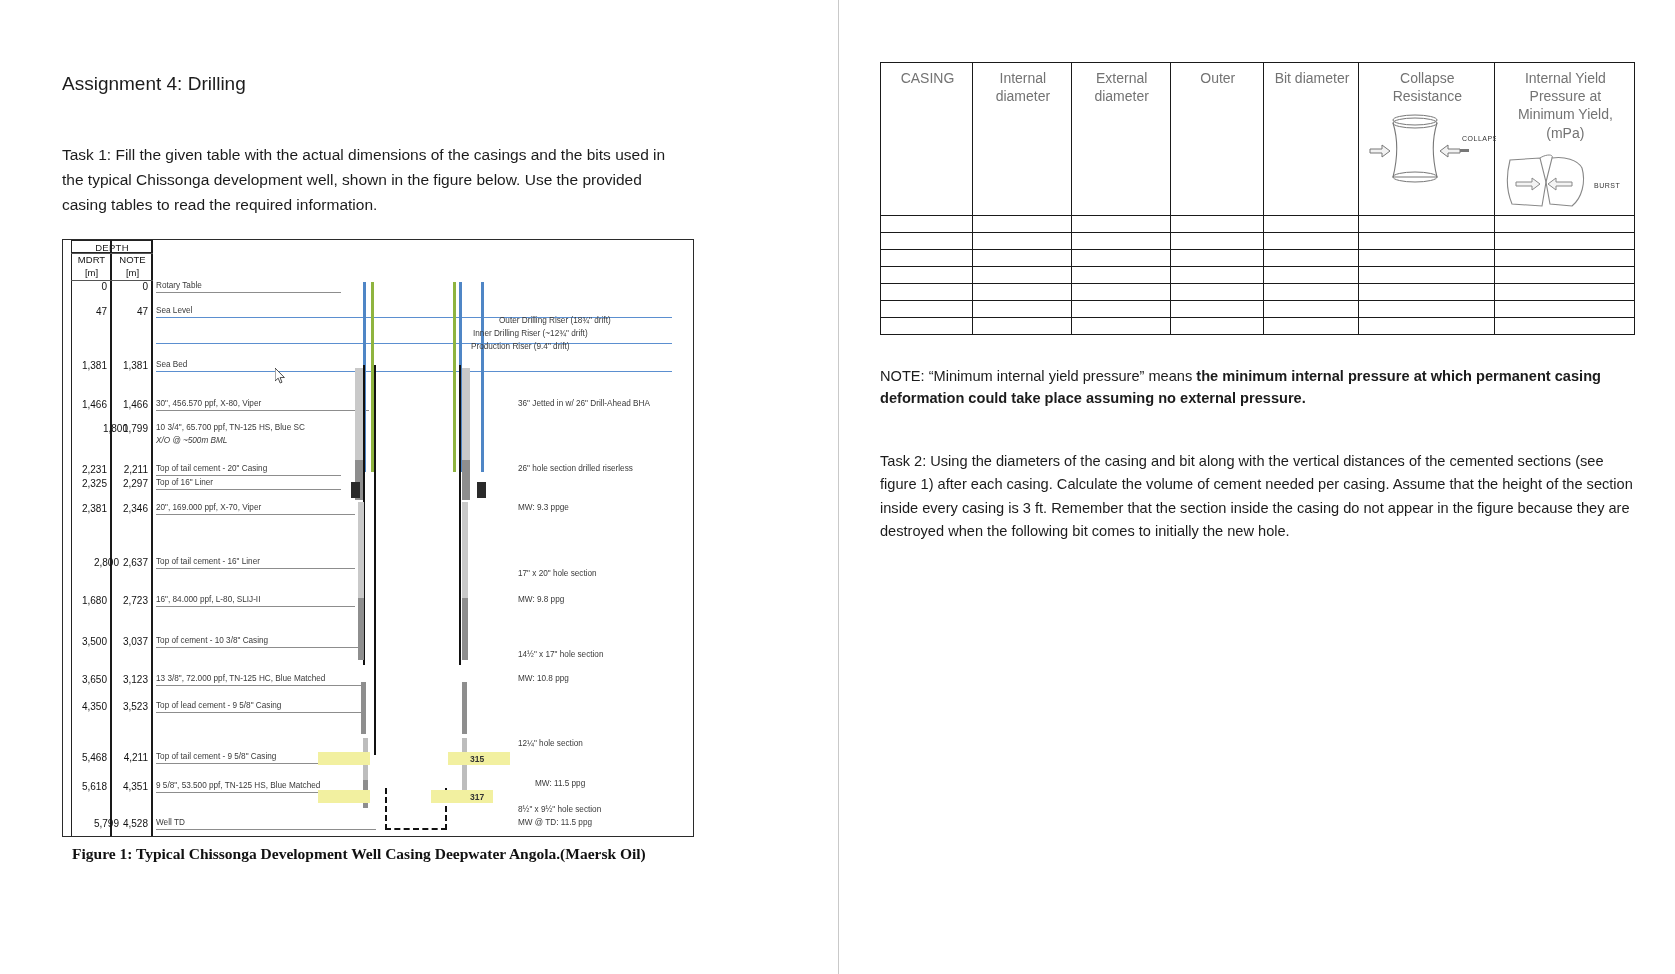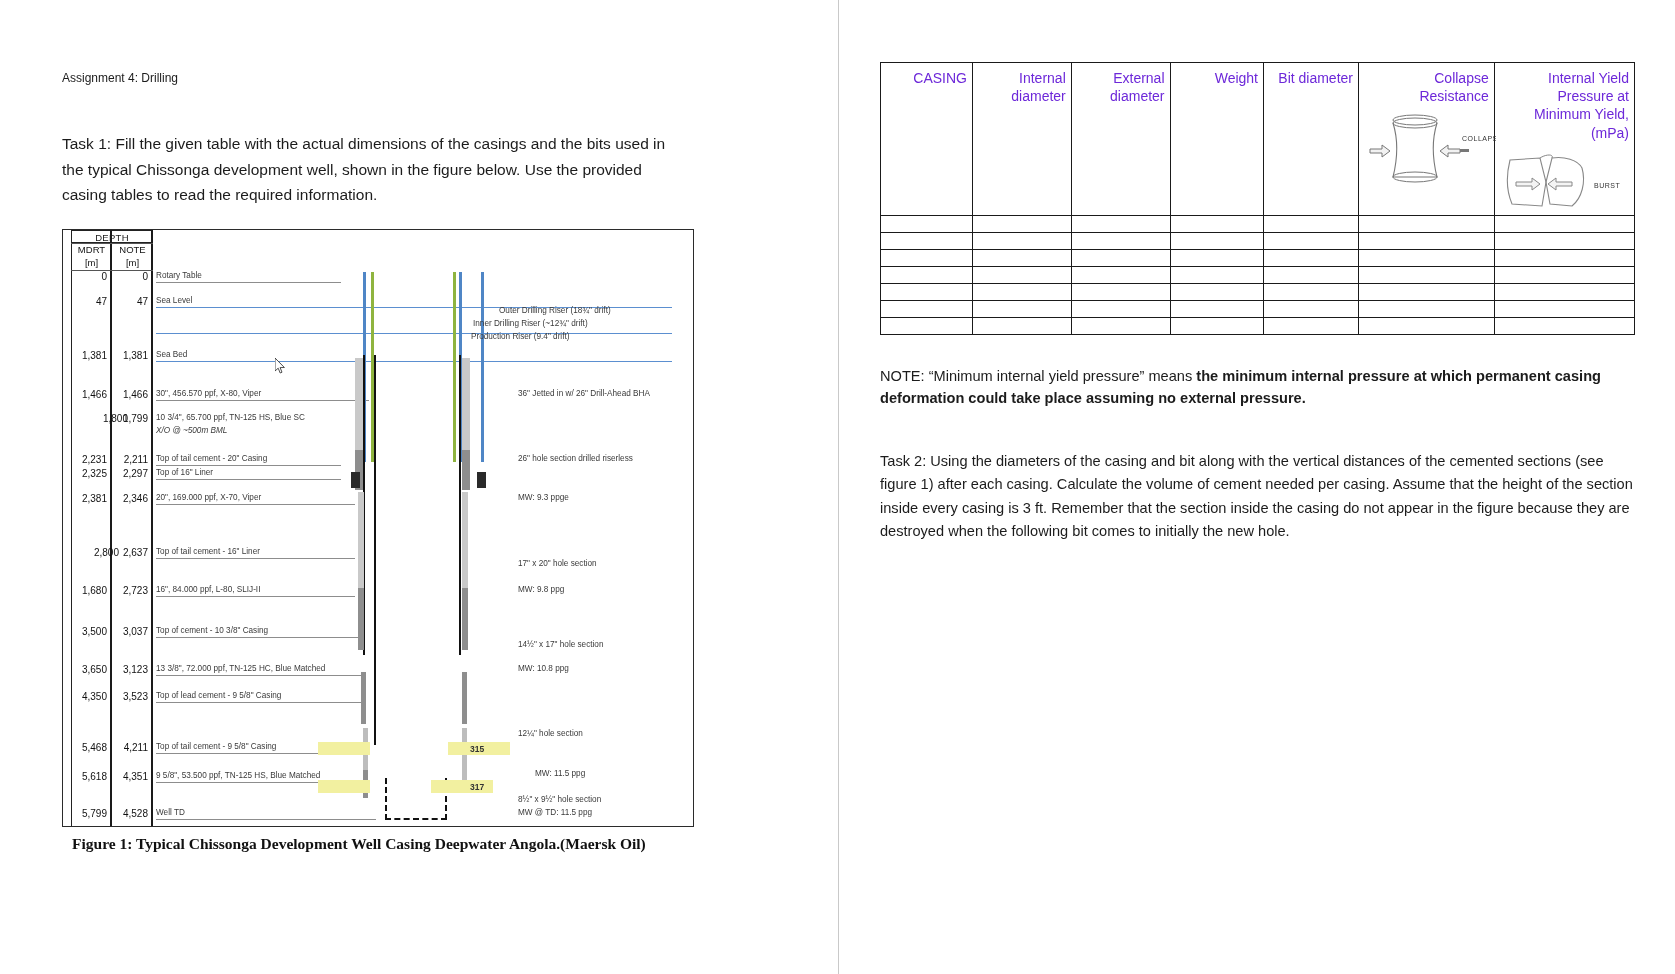--- a/index.html
+++ b/index.html
@@ -16,21 +16,21 @@
     position: absolute;
     left: 838px; top: 0; width: 1px; height: 974px;
     background: #c9c9c9;
   }
   
   .left-page {
     position: absolute; left: 0; top: 0; width: 838px; height: 974px;
     padding: 70px 60px 0 62px;
   }
   .doc-title {
-    font-size: 12px; line-height: 1.45; margin: 0 0 44px 0;
+    font-size: 19px; line-height: 1.45; margin: 0 0 44px 0;
     color: #1c1c1c;
   }
   .task-para {
     font-size: 15.5px; line-height: 1.62; margin: 0 0 22px 0;
     color: #1c1c1c; max-width: 620px;
   }
   
   .figure-wrap { position: relative; margin-top: 6px; }
   .figure-box {
     position: relative; width: 632px; height: 598px;
@@ -82,21 +82,21 @@
   .right-page {
     position:absolute; left:838px; top:0; width:837px; height:974px;
     padding: 62px 40px 0 42px;
   }
   table.casing-table {
     border-collapse: collapse; width: 100%; table-layout: fixed;
   }
   table.casing-table th, table.casing-table td {
     border: 1px solid #1a1a1a; vertical-align: top;
     padding: 6px 5px 3px 7px; font-weight: normal;
-    text-align: right; font-size: 14px; line-height:1.3; color:#6d28d9;
+    text-align: center; font-size: 14px; line-height:1.3; color:#737373;
   }
   table.casing-table th { height: 148px; }
   table.casing-table td.empty-row { height: 17px; padding:0; }
   .note-para {
     margin-top: 30px; font-size: 14.6px; line-height: 1.55; color:#1c1c1c;
   }
   .note-para b { font-weight: bold; }
   .task2-para {
     margin-top: 40px; font-size: 14.6px; line-height: 1.6; color:#1c1c1c;
   }
@@ -196,21 +196,21 @@
       <div class="dcell" style="left:8px;  top:512px; width:36px;">5,468</div>
       <div class="dcell" style="left:49px; top:512px; width:36px;">4,211</div>
       <div class="flabel" style="left:93px; top:512px;">Top of tail cement - 9 5/8" Casing</div>
       <div class="frule" style="left:93px; top:523px; width:207px;"></div>
 
       <div class="dcell" style="left:8px;  top:541px; width:36px;">5,618</div>
       <div class="dcell" style="left:49px; top:541px; width:36px;">4,351</div>
       <div class="flabel" style="left:93px; top:541px;">9 5/8", 53.500 ppf, TN-125 HS, Blue Matched</div>
       <div class="frule" style="left:93px; top:552px; width:212px;"></div>
 
-      <div class="dcell" style="left:8px;  top:578px; width:36px;">5,799</div>
+      <div class="dcell" style="left:8px;  top:578px; width:48px;">5,799</div>
       <div class="dcell" style="left:49px; top:578px; width:36px;">4,528</div>
       <div class="flabel" style="left:93px; top:578px;">Well TD</div>
       <div class="frule" style="left:93px; top:589px; width:220px;"></div>
 
       <div class="riser" style="left:300px; top:42px; height:190px;"></div>
       <div class="riser green" style="left:308px; top:42px; height:190px;"></div>
       <div class="riser" style="left:396px; top:42px; height:190px;"></div>
       <div class="riser green" style="left:390px; top:42px; height:190px;"></div>
       <div class="riser" style="left:418px; top:42px; height:190px;"></div>
 
@@ -289,21 +289,21 @@
         <th>
           <span>CASING</span>
         </th>
         <th>
           <span>Internal diameter</span>
         </th>
         <th>
           <span>External diameter</span>
         </th>
         <th>
-          <span>Weight</span>
+          <span>Outer</span>
         </th>
         <th>
           <span>Bit diameter</span>
         </th>
         <th>
           <span>Collapse Resistance</span>
           <svg class="collapse-ico" width="130" height="78" viewBox="0 0 130 78">
             <ellipse cx="49" cy="9" rx="22" ry="5" fill="none" stroke="#777" stroke-width="1"></ellipse>
             <ellipse cx="49" cy="12" rx="22" ry="5" fill="none" stroke="#777" stroke-width="1"></ellipse>
             <path d="M27,12 C32,28 32,46 27,66 L71,66 C66,46 66,28 71,12" fill="none" stroke="#777" stroke-width="1.1"></path>

